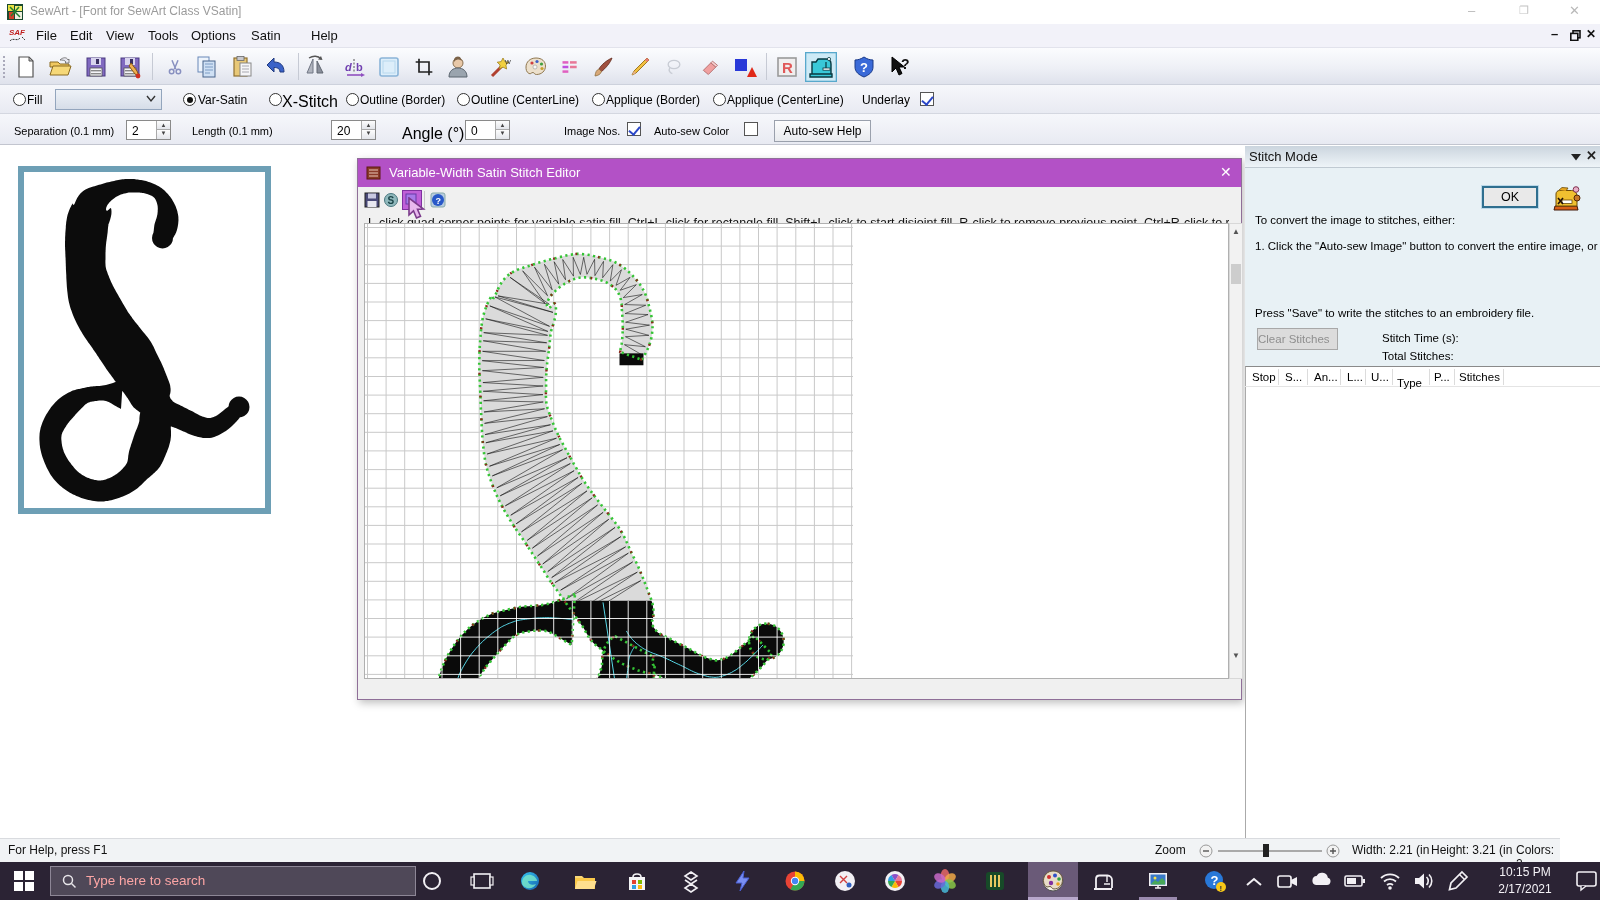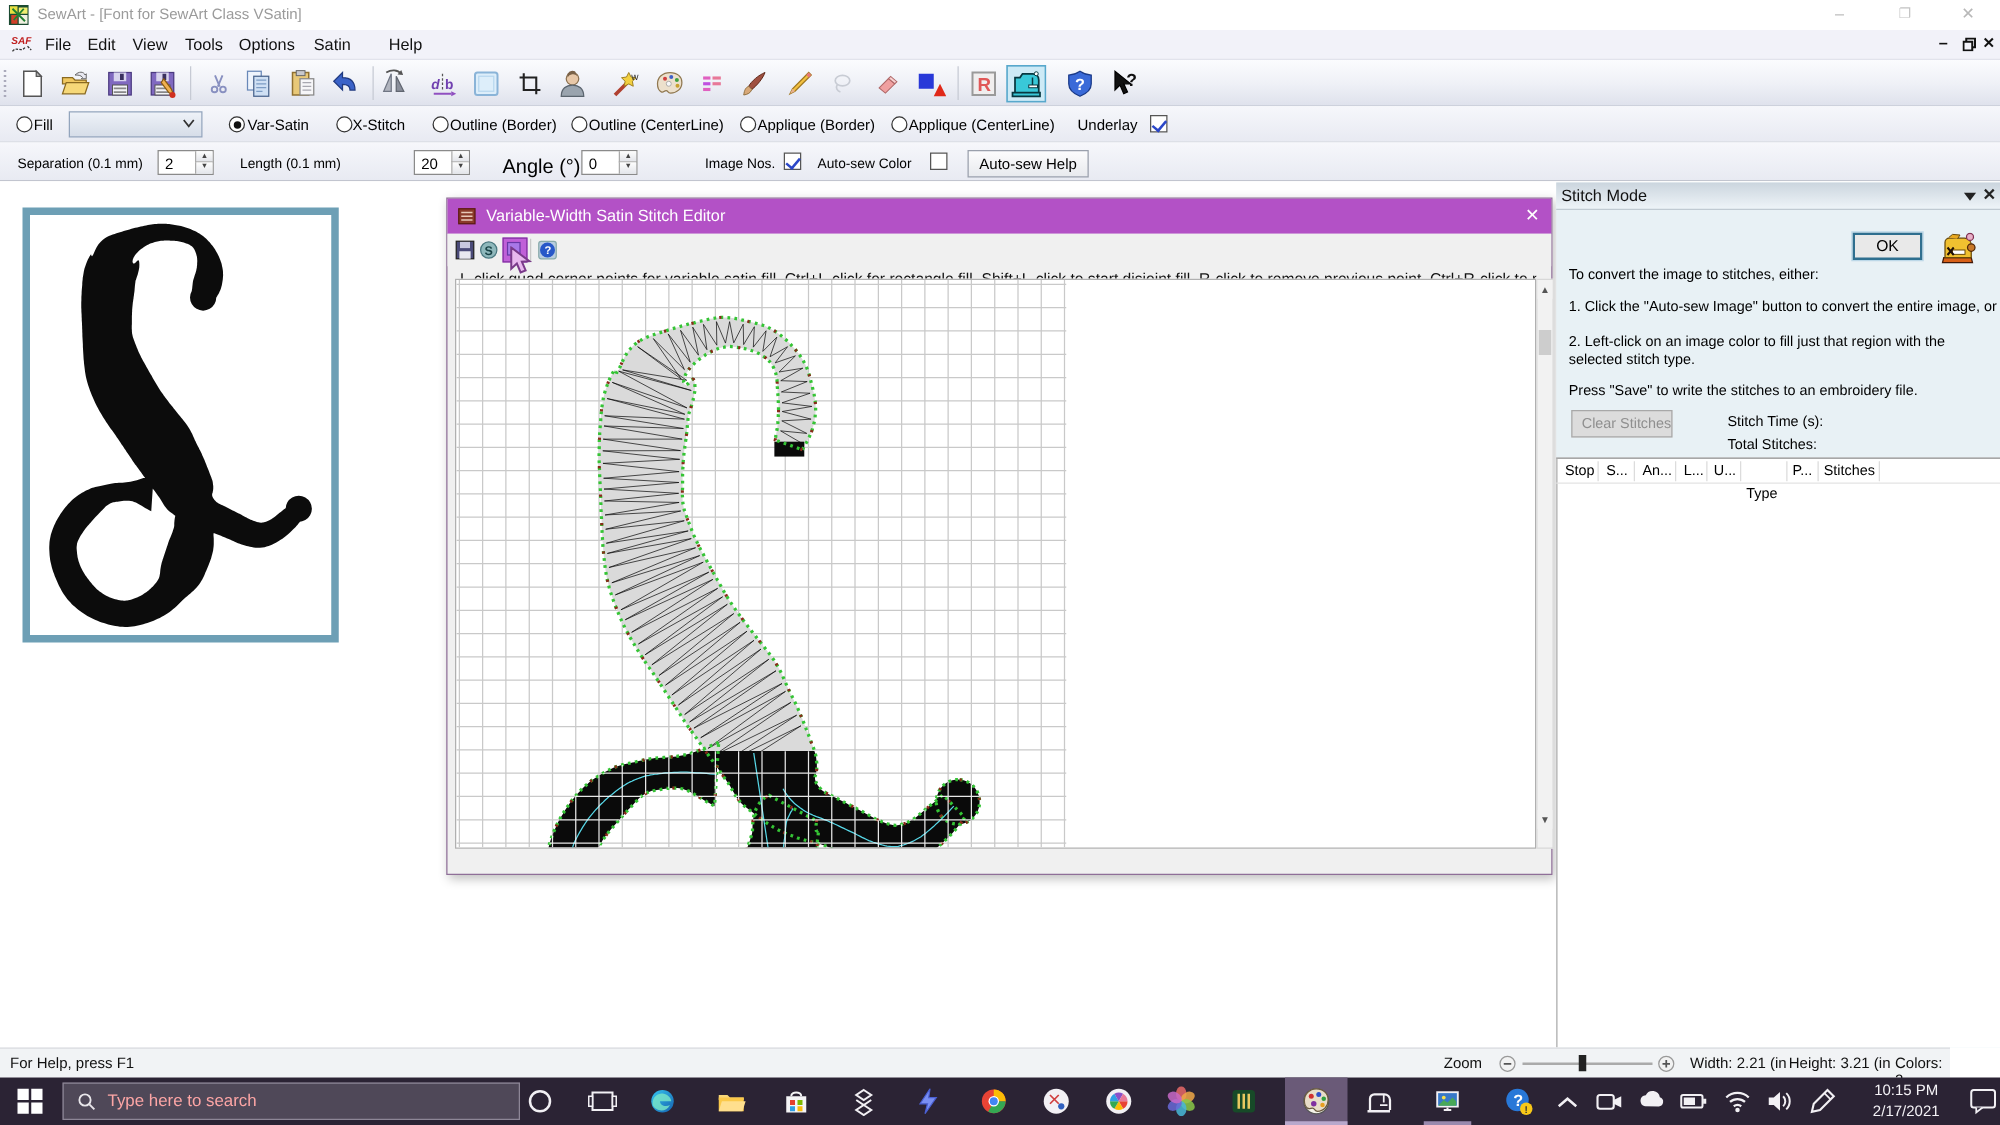--- a/index.html
+++ b/index.html
@@ -203,21 +203,21 @@
 <div id="row3" class="abs"></div>
 <div class="radio" style="left:13px;top:93px"></div>
 <span class="abs" style="left:27px;top:93px;font-size:12px">Fill</span>
 <div class="abs" style="left:55px;top:89px;width:107px;height:21px;background:linear-gradient(#eef2f8,#d6dde8);border:1px solid #93a5bd"></div>
 <svg class="abs" style="left:146px;top:95px" width="10" height="8" viewBox="0 0 10 8">
     <path d="M1 1 l4 5 4 -5" fill="none" stroke="#333" stroke-width="1.4"></path>
   </svg>
 <div class="radio sel" style="left:183px;top:93px"></div>
 <span class="abs" style="left:198px;top:93px;font-size:12px">Var-Satin</span>
 <div class="radio" style="left:269px;top:93px"></div>
-<span class="abs" style="left:282px;top:93px;font-size:12px">X-Stitch</span>
+<span class="abs" style="left:282px;top:93px;font-size:16px">X-Stitch</span>
 <div class="radio" style="left:346px;top:93px"></div>
 <span class="abs" style="left:360px;top:93px;font-size:12px">Outline (Border)</span>
 <div class="radio" style="left:457px;top:93px"></div>
 <span class="abs" style="left:471px;top:93px;font-size:12px">Outline (CenterLine)</span>
 <div class="radio" style="left:592px;top:93px"></div>
 <span class="abs" style="left:606px;top:93px;font-size:12px">Applique (Border)</span>
 <div class="radio" style="left:713px;top:93px"></div>
 <span class="abs" style="left:727px;top:93px;font-size:12px">Applique (CenterLine)</span>
 <span class="abs" style="left:862px;top:93px;font-size:12px">Underlay</span>
 <div class="cb ck abs" style="left:920px;top:92px"></div>
@@ -350,33 +350,32 @@
 <path d="M4 24 h24 l-1 -4 h-22 z" fill="#d86018" stroke="#401808" stroke-width="1"></path>
 <path d="M6 20 v-12 c0 -2 1.5 -3.5 3.5 -3.5 h12 c3.5 0 5.5 2.5 5.5 6 v9.5 z" fill="#f0c030" stroke="#6a4a08" stroke-width="1"></path>
 <path d="M9 4 l3 -2.5 6 0.5 -2 3" fill="#e8a820" stroke="#6a4a08" stroke-width="0.8"></path>
 <rect x="12" y="14" width="10" height="3.5" fill="#fff" stroke="#6a4a08" stroke-width="0.8"></rect>
 <circle cx="26" cy="3.5" r="2.8" fill="#e8b0c8" stroke="#803050" stroke-width="1"></circle>
 <path d="M8 12 l5 6 M13 12 l-5 6" stroke="#201008" stroke-width="1.6"></path>
 <circle cx="27" cy="12" r="3" fill="#c87828" stroke="#502808" stroke-width="1"></circle>
 </svg>
 <span class="abs" style="left:10px;top:68px">To convert the image to stitches, either:</span>
 <span class="abs" style="left:10px;top:94px">1. Click the "Auto-sew Image" button to convert the entire image, or</span>
-<span class="abs" style="left:10px;top:121px;width:320px;line-height:14px">2. Left-click on an image color to fill just that region with the selected stitch type.</span>
 <span class="abs" style="left:10px;top:161px">Press "Save" to write the stitches to an embroidery file.</span>
-<div class="abs" style="left:12px;top:182px;width:81px;height:22px;background:#dcdcdc;border:1px solid #a8a8a8;color:#8f8f8f;font-size:11.5px;text-align:right;line-height:20px">Clear Stitches</div>
+<div class="abs" style="left:12px;top:182px;width:81px;height:22px;background:#dcdcdc;border:1px solid #a8a8a8;color:#8f8f8f;font-size:11.5px;text-align:left;line-height:20px">Clear Stitches</div>
 <span class="abs" style="left:137px;top:186px">Stitch Time (s):</span>
 <span class="abs" style="left:137px;top:204px">Total Stitches:</span>
 <div class="abs" style="left:0;top:220px;width:355px;height:472px;background:#fff;border-top:1px solid #8a8a8a;border-left:1px solid #aaa"></div>
 <div class="abs" style="left:0;top:220px;width:355px;height:21px;border-bottom:1px solid #e4e4e4">
 <span class="abs" style="left:7px;top:5px">Stop</span>
       <span class="abs" style="left:40px;top:5px">S...</span>
 <span class="abs" style="left:69px;top:5px">An...</span>
       <span class="abs" style="left:102px;top:5px">L...</span>
 <span class="abs" style="left:126px;top:5px">U...</span>
-      <span class="abs" style="left:152px;top:23px">Type</span>
+      <span class="abs" style="left:152px;top:11px">Type</span>
 <span class="abs" style="left:189px;top:5px">P...</span>
       <span class="abs" style="left:214px;top:5px">Stitches</span>
 <div class="abs" style="left:33px;top:3px;width:1px;height:16px;background:#dcdcdc"></div>
       <div class="abs" style="left:62px;top:3px;width:1px;height:16px;background:#dcdcdc"></div>
       <div class="abs" style="left:95px;top:3px;width:1px;height:16px;background:#dcdcdc"></div>
       <div class="abs" style="left:120px;top:3px;width:1px;height:16px;background:#dcdcdc"></div>
       <div class="abs" style="left:147px;top:3px;width:1px;height:16px;background:#dcdcdc"></div>
       <div class="abs" style="left:184px;top:3px;width:1px;height:16px;background:#dcdcdc"></div>
       <div class="abs" style="left:209px;top:3px;width:1px;height:16px;background:#dcdcdc"></div>
       <div class="abs" style="left:258px;top:3px;width:1px;height:16px;background:#dcdcdc"></div>

